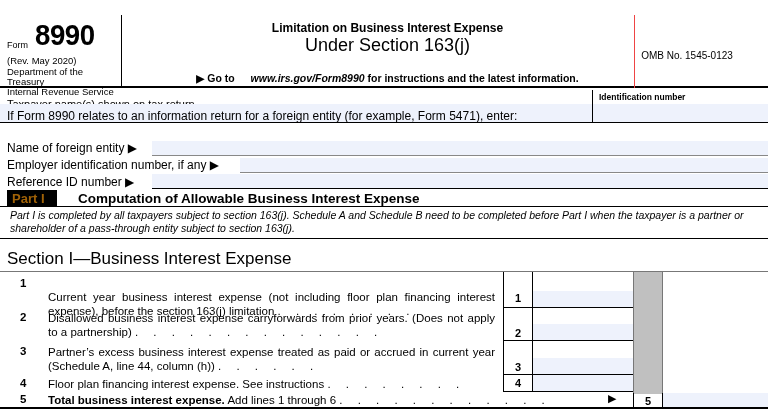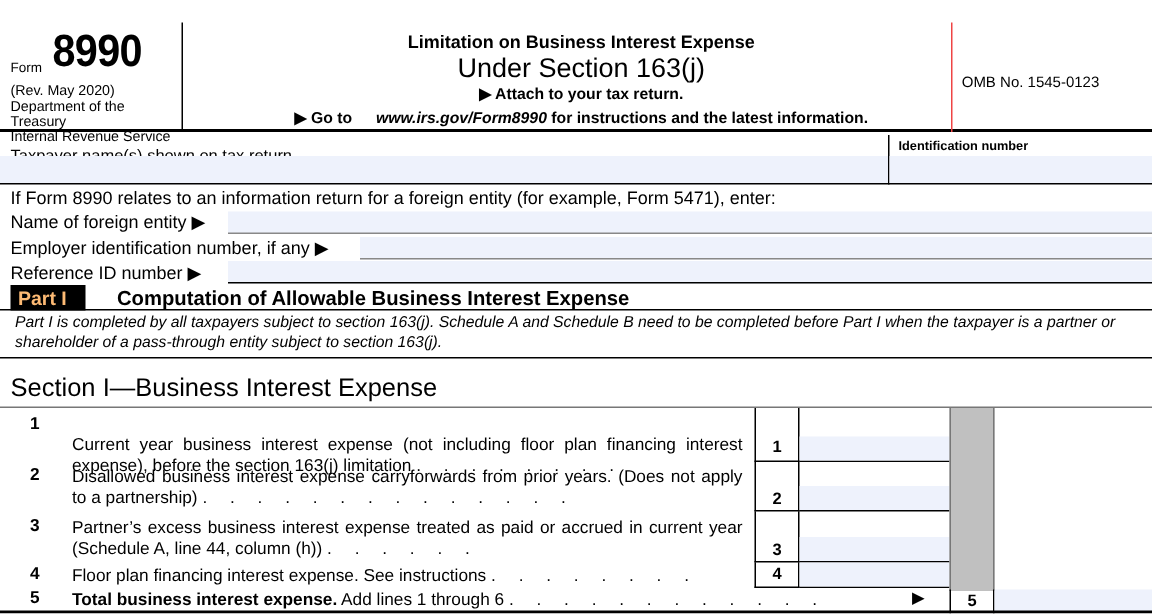--- a/index.html
+++ b/index.html
@@ -25,26 +25,26 @@
   .omb-area { position: absolute; left: 634px; top: 0; width: 105px; height: 73px; border-left: 1px solid #ef4444; }
   .omb { position: absolute; left: 0; width: 100%; top: 35px; text-align: center; font-size: 10px; }
   
   .tp-row { position: absolute; left: 0; top: 90px; width: 768px; height: 33px; border-bottom: 1px solid #000; }
   .tp-label { position: absolute; left: 7px; top: 8px; font-size: 11px; }
   .tp-input { position: absolute; left: 0; top: 14px; width: 592px; height: 18px; background: #eef2fc; border: none; }
   .id-cell { position: absolute; left: 592px; top: 0; width: 176px; height: 33px; border-left: 1px solid #000; }
   .id-label { position: absolute; left: 6px; top: 2px; font-size: 8.5px; font-weight: bold; }
   .id-input { position: absolute; left: 0; top: 14px; width: 175px; height: 18px; background: #eef2fc; border: none; }
   
-  .fe-intro { position: absolute; left: 7px; top: 125px; font-size: 12px; }
+  .fe-intro { position: absolute; left: 7px; top: 109px; font-size: 12px; }
   .fe-line { position: absolute; left: 7px; font-size: 12px; }
   .fe-input { position: absolute; height: 15px; background: #eef2fc; border: none; border-bottom: 1px solid #888; }
   
   .part-row { position: absolute; left: 0; top: 190px; width: 768px; height: 17px; border-bottom: 1px solid #000; }
-  .part-badge { position: absolute; left: 7px; top: 0; width: 50px; height: 17px; background: #000; color: #fdba74; font-weight: bold; font-size: 13px; padding-left: 5px; line-height: 17px; }
+  .part-badge { position: absolute; left: 7px; top: 0; width: 50px; height: 17px; background: #000; color: #a16207; font-weight: bold; font-size: 13px; padding-left: 5px; line-height: 17px; }
   .part-title { position: absolute; left: 78px; top: 0; font-size: 13.5px; font-weight: bold; line-height: 17px; }
   .part-note { position: absolute; left: 10px; top: 209px; width: 755px; font-size: 10.5px; font-style: italic; line-height: 13px; }
   .note-rule { position: absolute; left: 0; top: 238px; width: 768px; border-top: 1px solid #000; }
   .sec-title { position: absolute; left: 7px; top: 249px; font-size: 17px; font-weight: normal; }
   .sec-rule { position: absolute; left: 0; top: 271px; width: 768px; border-top: 1px solid #777; }
   
   .ln-num { position: absolute; left: 20px; font-size: 11.5px; font-weight: bold; }
   .ln-text { position: absolute; left: 48px; width: 447px; font-size: 11.5px; line-height: 14px; text-align: justify; }
   .ln-dots { letter-spacing: 6px; }
   .box-num { position: absolute; left: 503px; width: 30px; font-size: 11px; font-weight: bold; text-align: center; border-left: 1px solid #000; border-right: 1px solid #000; }
@@ -65,21 +65,20 @@
     <span class="form-num">8990</span>
     <span class="rev">(Rev. May 2020)</span>
     <div class="dept">
       <div>Department of the Treasury</div>
       <div>Internal Revenue Service</div>
     </div>
   </div>
   <div class="title-area">
     <div class="title1">Limitation on Business Interest Expense</div>
     <div class="title2">Under Section 163(j)</div>
-    <div class="attach">▶ Attach to your tax return.</div>
     <div class="goto"><span>▶ Go to </span><i>www.irs.gov/Form8990</i><span> for instructions and the latest information.</span></div>
   </div>
   <div class="omb-area">
     <div class="omb">OMB No. 1545-0123</div>
   </div>
 </div>
 
 <div class="tp-row">
   <span class="tp-label">Taxpayer name(s) shown on tax return</span>
   <input class="tp-input" value="" style="">

